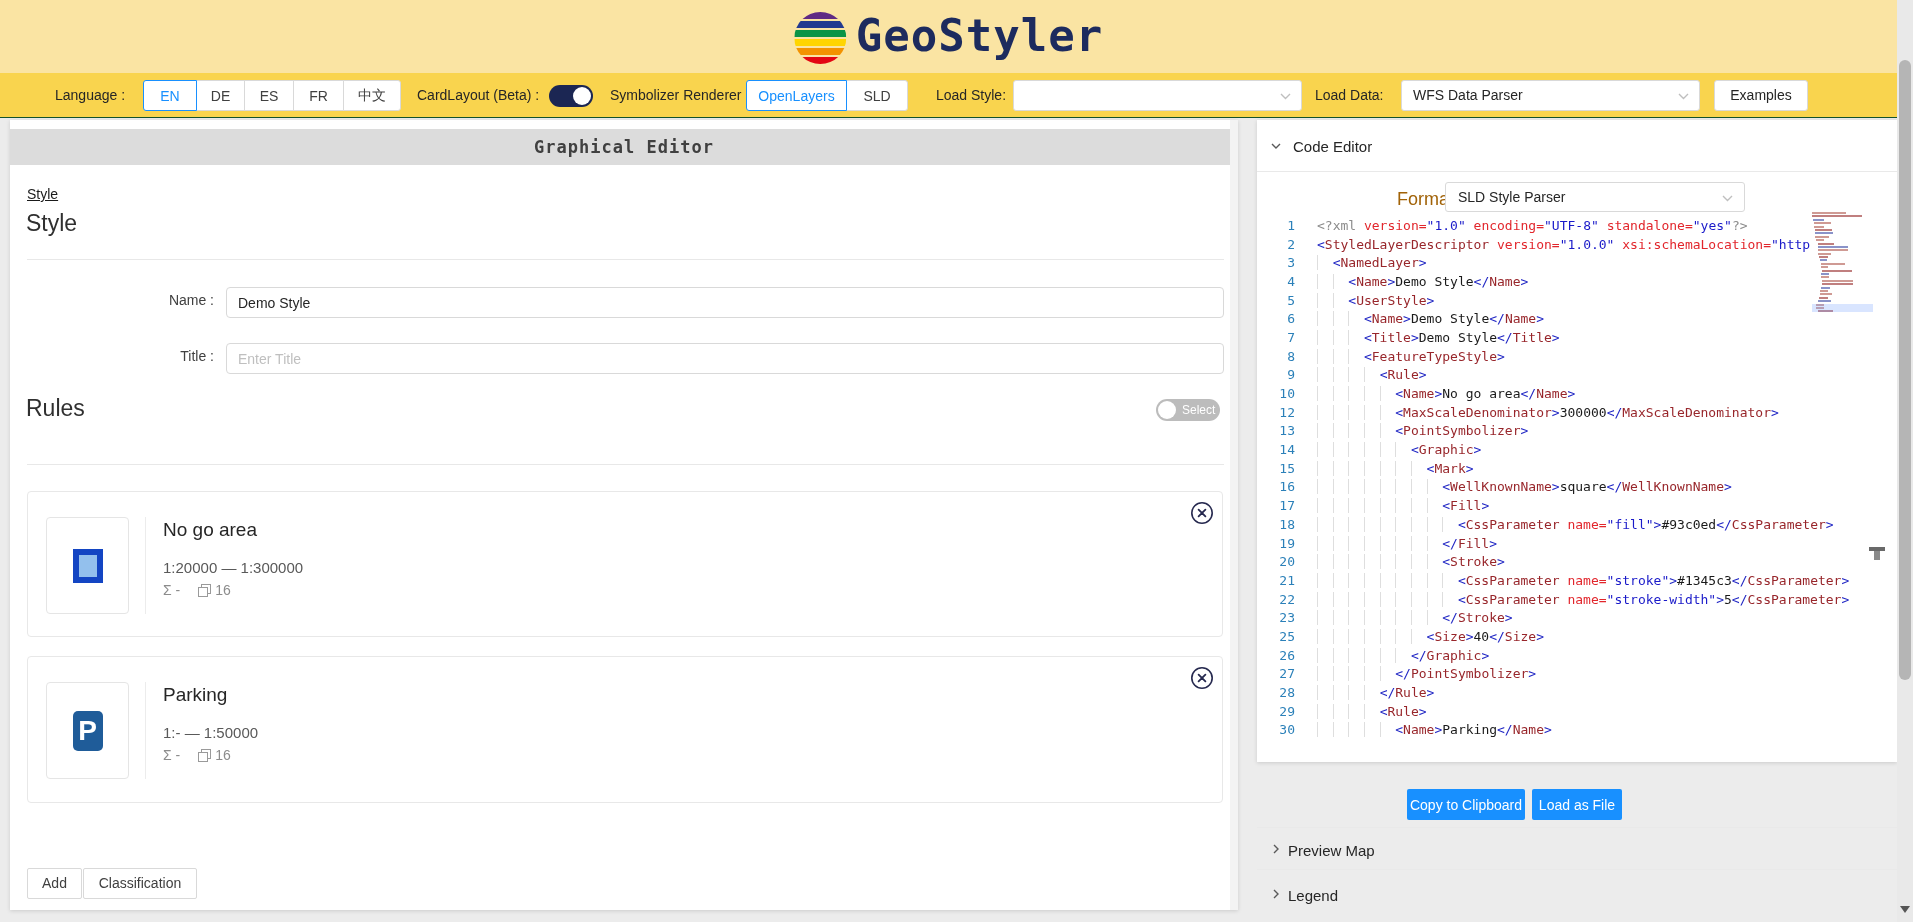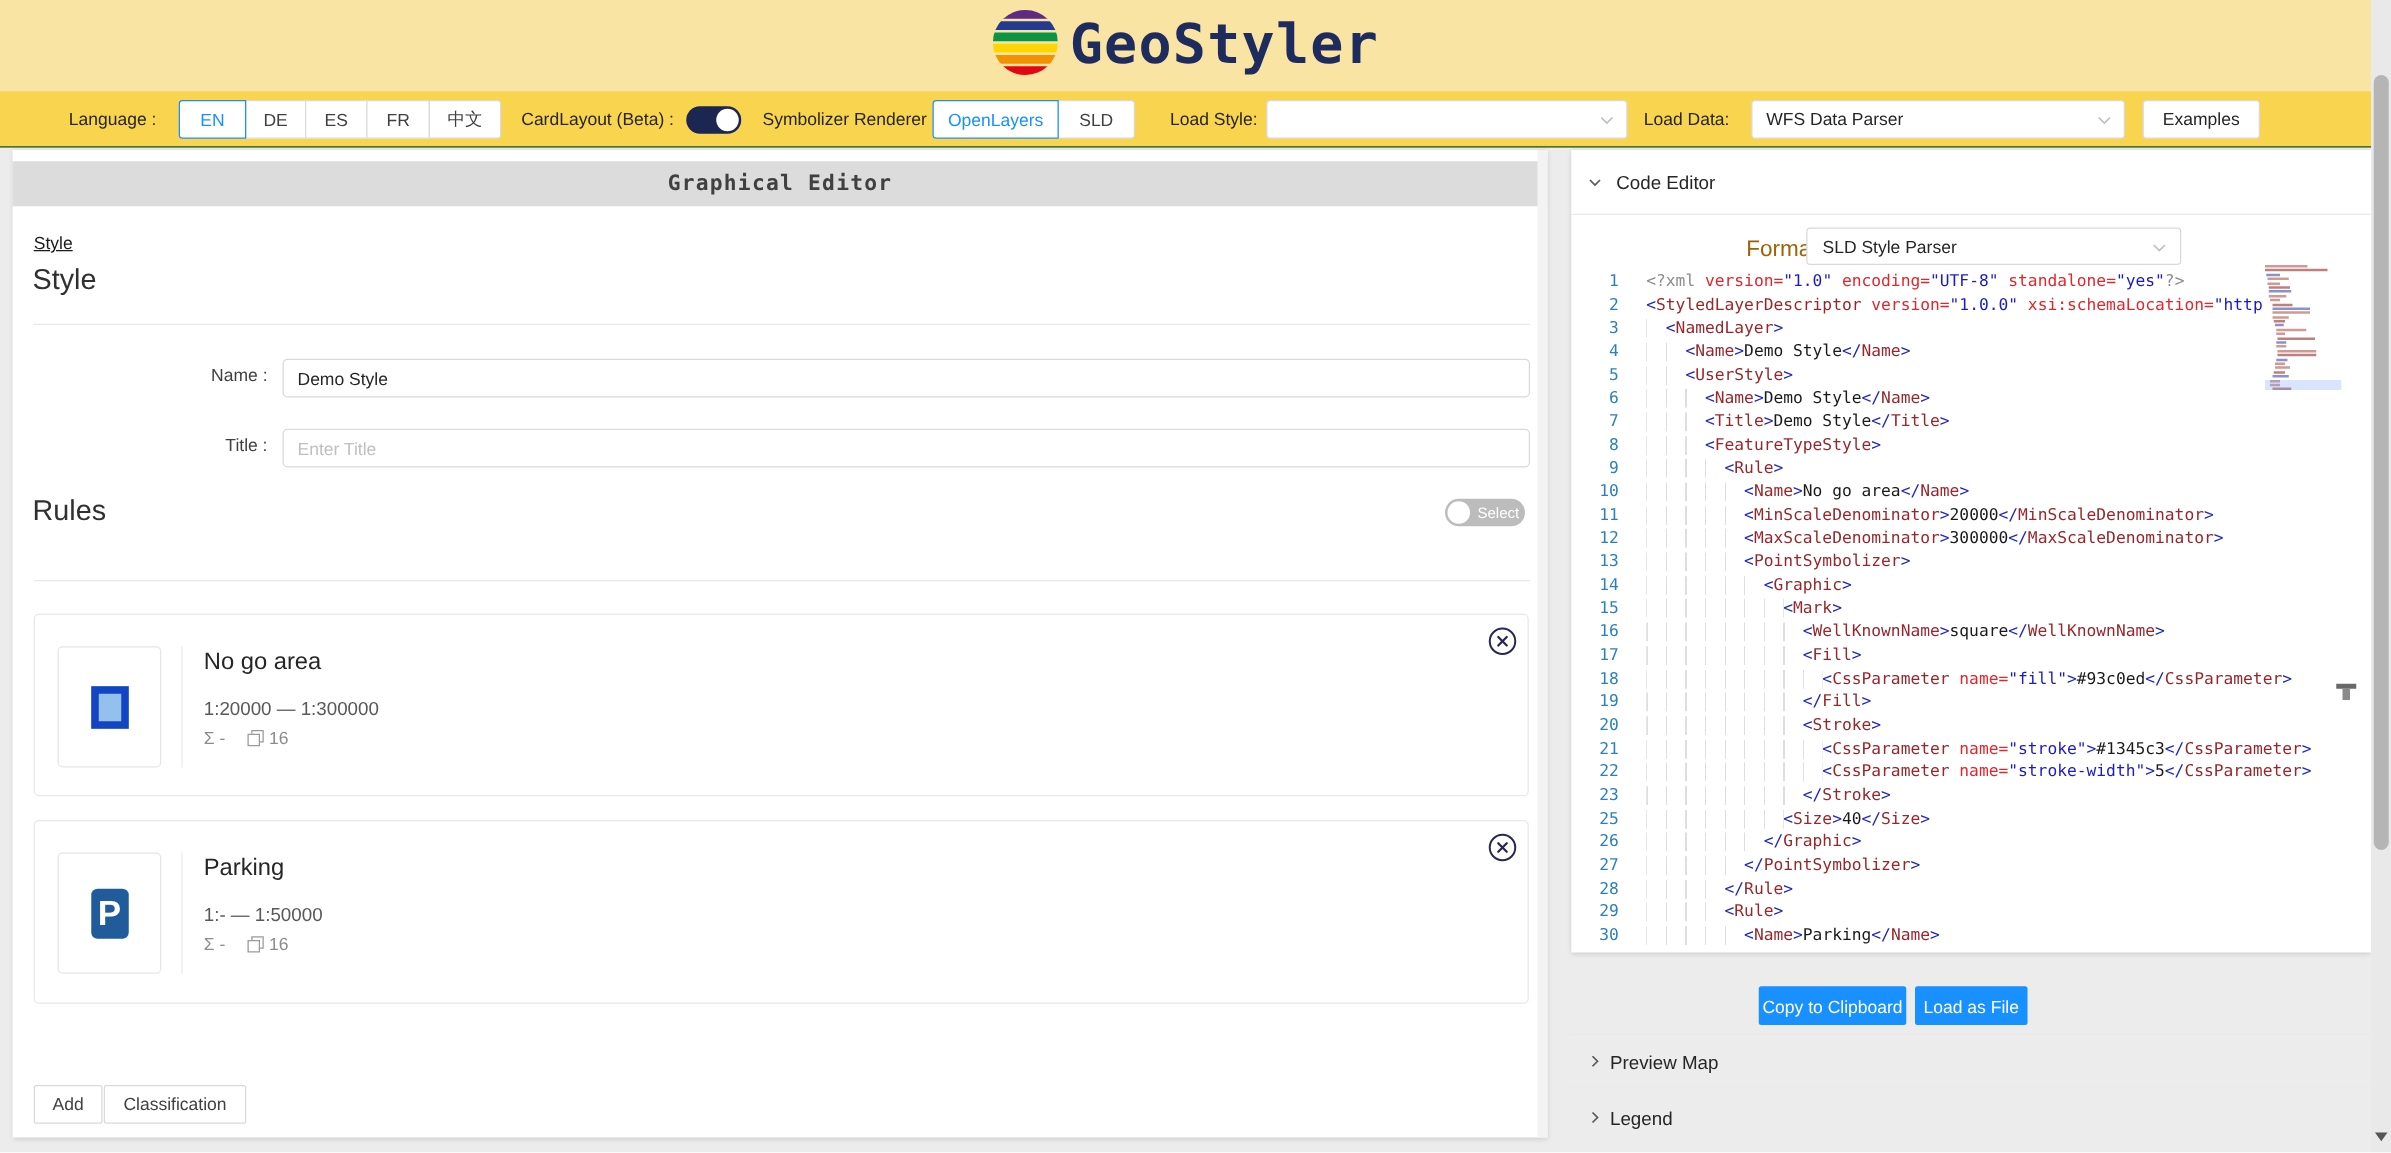--- a/index.html
+++ b/index.html
@@ -1,21 +1,21 @@
 <!DOCTYPE html>
 <html><head>
 <meta charset="utf-8">
 <style>
   * { box-sizing: border-box; margin: 0; padding: 0; }
   body { margin: 0; font-family: "Liberation Sans", sans-serif; }
   .app { position: relative; width: 1913px; height: 922px; background: #ececec; overflow: hidden; }
 
   
   .header { position: absolute; left: 0; top: 0; width: 1897px; height: 73px; background: #fae4a3; }
-  .logo { position: absolute; left: 50%; top: 8px; transform: translateX(-50%); display: flex; align-items: flex-start; gap: 10px; }
+  .logo { position: absolute; left: 50%; top: 8px; transform: translateX(-50%); display: flex; align-items: flex-end; gap: 10px; }
   .logo-text { font-family: "DejaVu Sans Mono", monospace; font-weight: bold; font-size: 44px; letter-spacing: 1px; color: #1d2b5e; line-height: 56px; }
 
   
   .toolbar { position: absolute; left: 0; top: 73px; width: 1897px; height: 45px; background: #f9d44e; border-bottom: 1px solid #14532d; }
   .tb-label { position: absolute; top: 0; line-height: 45px; font-size: 14px; color: #262626; white-space: nowrap; }
   .seg-group { position: absolute; top: 7px; display: flex; height: 31px; }
   .seg-btn { background: #fff; border: 1px solid #d9d9d9; margin-left: -1px; font-size: 14px; color: #404040; display: flex; align-items: center; justify-content: center; cursor: pointer; }
   .seg-btn:first-child { margin-left: 0; border-radius: 3px 0 0 3px; }
   .seg-btn:last-child { border-radius: 0 3px 3px 0; }
   .seg-btn.sel { color: #1890ff; border-color: #1890ff; z-index: 2; }
@@ -269,24 +269,20 @@
             <span class="ln">8</span>
             <span class="lc"><span class="ind">      </span><span class="tk-b">&lt;</span><span class="tk-t">FeatureTypeStyle</span><span class="tk-b">&gt;</span></span>
           </div>
           <div class="cl">
             <span class="ln">9</span>
             <span class="lc"><span class="ind">        </span><span class="tk-b">&lt;</span><span class="tk-t">Rule</span><span class="tk-b">&gt;</span></span>
           </div>
           <div class="cl">
             <span class="ln">10</span>
             <span class="lc"><span class="ind">          </span><span class="tk-b">&lt;</span><span class="tk-t">Name</span><span class="tk-b">&gt;</span><span class="tk-x">No go area</span><span class="tk-b">&lt;/</span><span class="tk-t">Name</span><span class="tk-b">&gt;</span></span>
-          </div>
-          <div class="cl">
-            <span class="ln">11</span>
-            <span class="lc"><span class="ind">          </span><span class="tk-b">&lt;</span><span class="tk-t">MinScaleDenominator</span><span class="tk-b">&gt;</span><span class="tk-x">20000</span><span class="tk-b">&lt;/</span><span class="tk-t">MinScaleDenominator</span><span class="tk-b">&gt;</span></span>
           </div>
           <div class="cl">
             <span class="ln">12</span>
             <span class="lc"><span class="ind">          </span><span class="tk-b">&lt;</span><span class="tk-t">MaxScaleDenominator</span><span class="tk-b">&gt;</span><span class="tk-x">300000</span><span class="tk-b">&lt;/</span><span class="tk-t">MaxScaleDenominator</span><span class="tk-b">&gt;</span></span>
           </div>
           <div class="cl">
             <span class="ln">13</span>
             <span class="lc"><span class="ind">          </span><span class="tk-b">&lt;</span><span class="tk-t">PointSymbolizer</span><span class="tk-b">&gt;</span></span>
           </div>
           <div class="cl">

